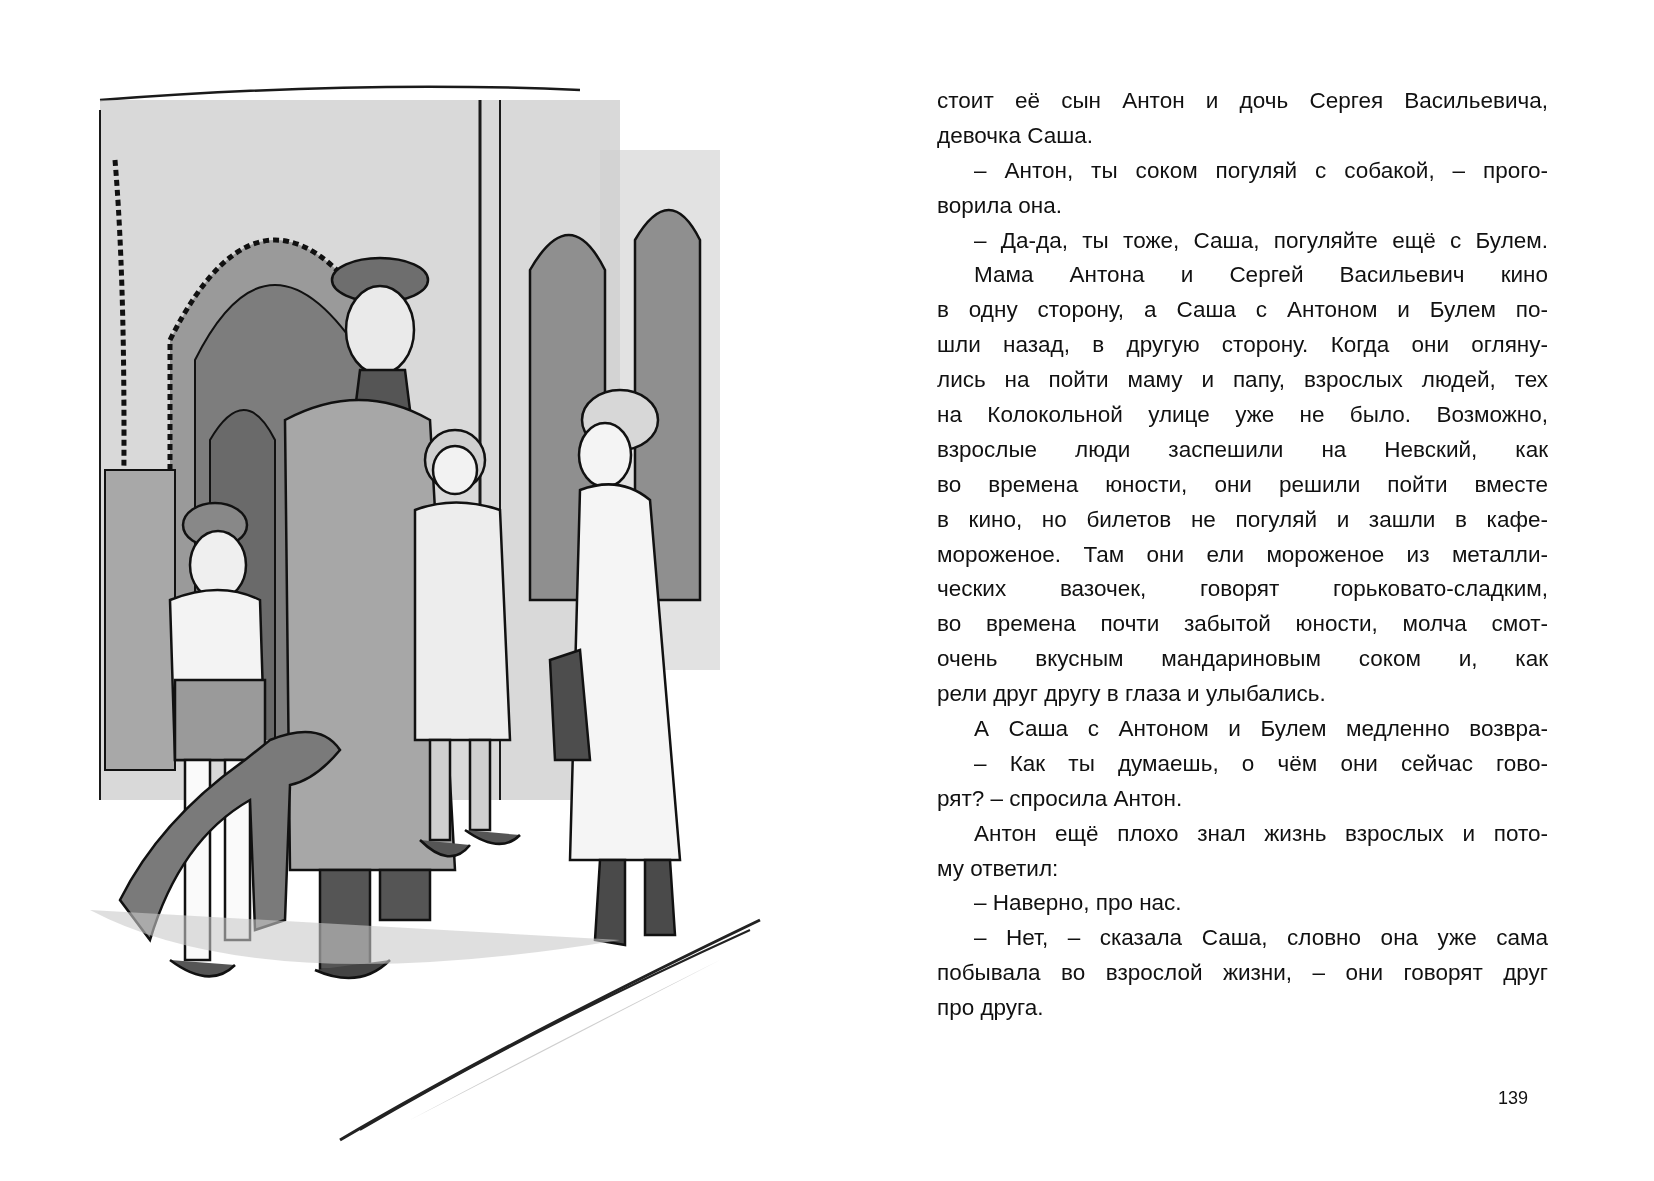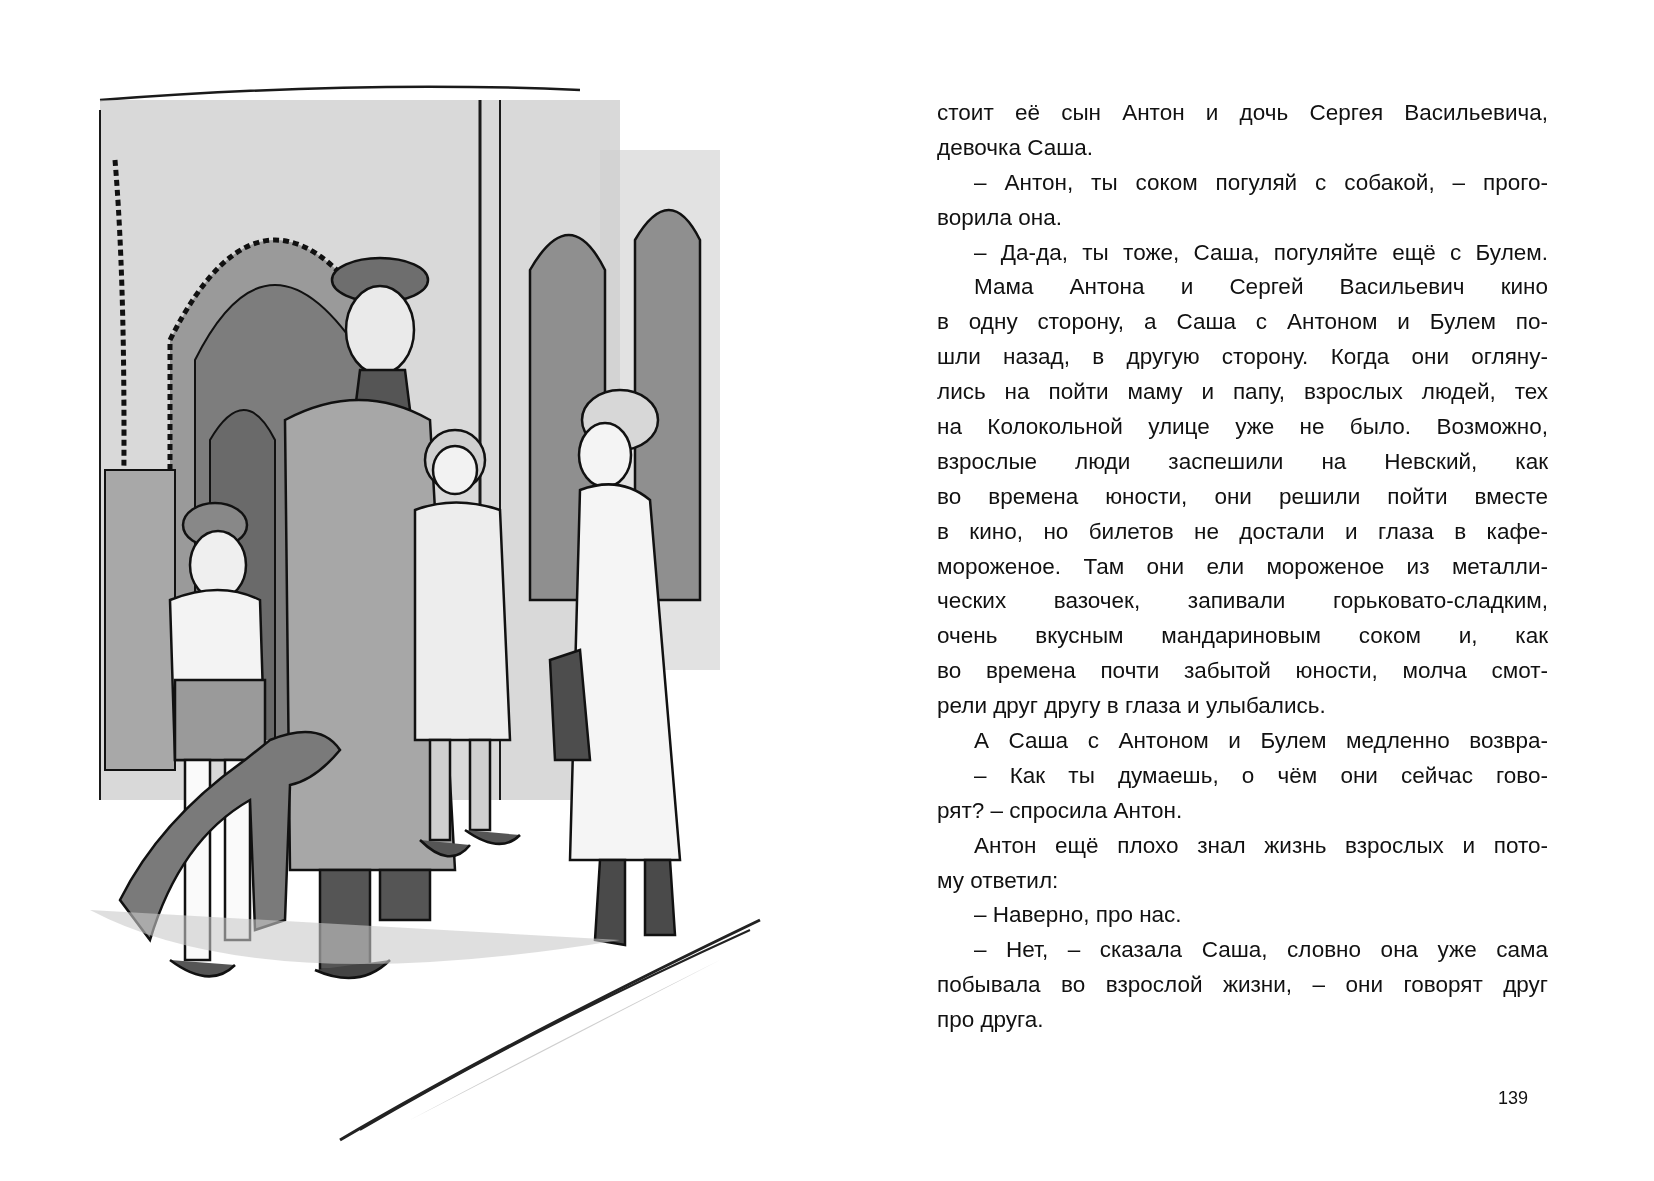--- a/index.html
+++ b/index.html
@@ -5,21 +5,21 @@
   html, body { margin:0; padding:0; background:#ffffff; }
   body { width:1654px; height:1181px; position:relative; overflow:hidden; }
   .page { position:absolute; inset:0; background:#fff; }
   .illustration {
     position:absolute; left:60px; top:40px; width:720px; height:1120px;
   }
   .illustration svg { width:100%; height:100%; display:block; }
   .text-col {
     position:absolute; left:937px; top:84px; width:611px;
     font-family:"Liberation Sans", "DejaVu Sans", sans-serif;
-    font-size:22.5px; line-height:34.9px; color:#111;margin-top:12px;
+    font-size:22.5px; line-height:34.9px; color:#111;
   }
   .line { display:block; white-space:nowrap; height:34.9px; }
   .line.just { text-align:justify; text-align-last:justify; }
   .line.indent { padding-left:37px; }
   .page-number {
     position:absolute; left:1498px; top:1088px;
     font-family:"Liberation Sans", "DejaVu Sans", sans-serif;
     font-size:18px; color:#111;
   }
 </style>
@@ -110,25 +110,25 @@
     <span class="line just indent">– Антон, ты соком погуляй с собакой, – прого-</span>
     <span class="line">ворила она.</span>
     <span class="line just indent">– Да-да, ты тоже, Саша, погуляйте ещё с Булем.</span>
     <span class="line just indent">Мама Антона и Сергей Васильевич кино</span>
     <span class="line just">в одну сторону, а Саша с Антоном и Булем по-</span>
     <span class="line just">шли назад, в другую сторону. Когда они огляну-</span>
     <span class="line just">лись на пойти маму и папу, взрослых людей, тех</span>
     <span class="line just">на Колокольной улице уже не было. Возможно,</span>
     <span class="line just">взрослые люди заспешили на Невский, как</span>
     <span class="line just">во времена юности, они решили пойти вместе</span>
-    <span class="line just">в кино, но билетов не достали и глаза в кафе-</span>
+    <span class="line just">в кино, но билетов не погуляй и зашли в кафе-</span>
     <span class="line just">мороженое. Там они ели мороженое из металли-</span>
-    <span class="line just">ческих вазочек, запивали горьковато-сладким,</span>
+    <span class="line just">ческих вазочек, говорят горьковато-сладким,</span>
+    <span class="line just">во времена почти забытой юности, молча смот-</span>
     <span class="line just">очень вкусным мандариновым соком и, как</span>
-    <span class="line just">во времена почти забытой юности, молча смот-</span>
     <span class="line">рели друг другу в глаза и улыбались.</span>
     <span class="line just indent">А Саша с Антоном и Булем медленно возвра-</span>
     <span class="line just indent">– Как ты думаешь, о чём они сейчас гово-</span>
     <span class="line">рят? – спросила Антон.</span>
     <span class="line just indent">Антон ещё плохо знал жизнь взрослых и пото-</span>
     <span class="line">му ответил:</span>
     <span class="line indent">– Наверно, про нас.</span>
     <span class="line just indent">– Нет, – сказала Саша, словно она уже сама</span>
     <span class="line just">побывала во взрослой жизни, – они говорят друг</span>
     <span class="line">про друга.</span>

